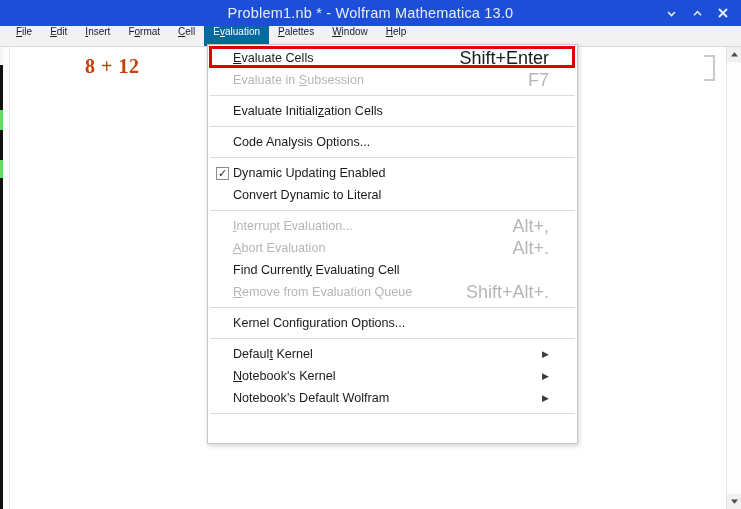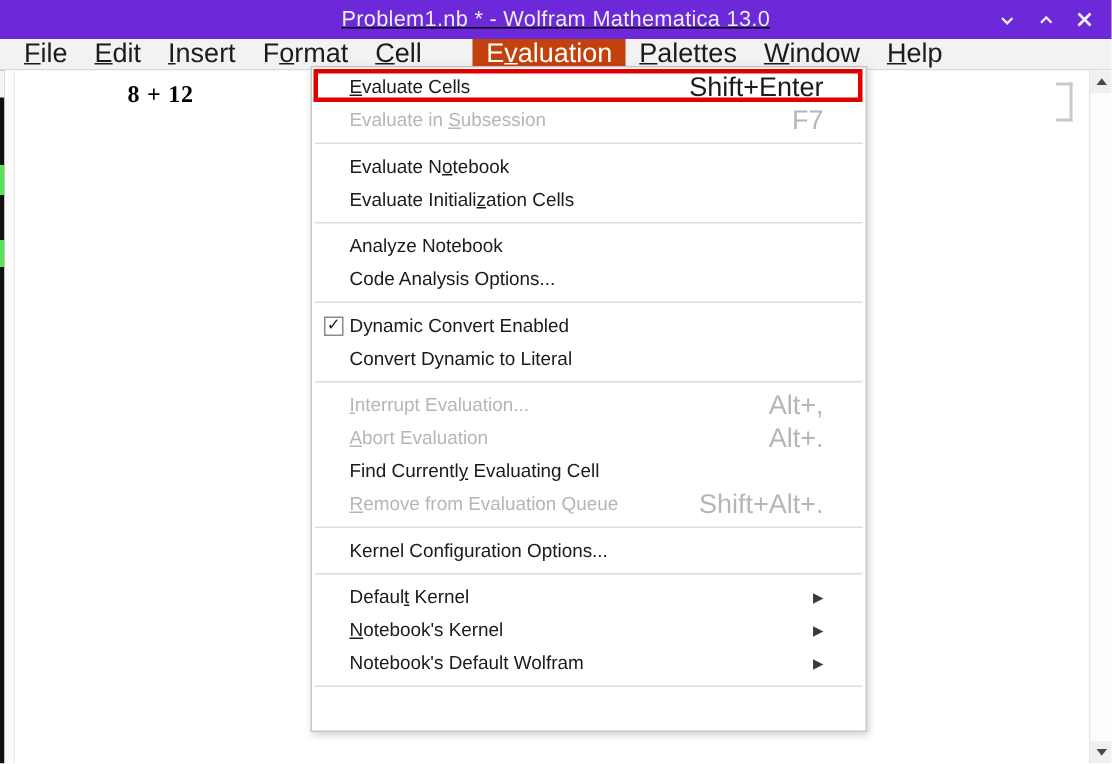--- a/index.html
+++ b/index.html
@@ -23,27 +23,26 @@
     width: 741px;
     height: 509px;
     background: #ffffff;
     display: flex;
     flex-direction: column;
   }
 
   
   #title-bar {
     height: 26px;
-    background: #6d28d9;
+    background: #1d4ed8;
     display: flex;
     align-items: center;
     justify-content: center;
     position: relative;
     flex: 0 0 auto;
-    text-decoration: underline;
   }
   #title-bar-text {
     color: #e8eef1;
     font-size: 14.5px;
     letter-spacing: .2px;
     white-space: nowrap;
   }
   #window-controls {
     position: absolute;
     right: 6px;
@@ -70,31 +69,30 @@
     background: #f2f2f2;
     border-bottom: 1px solid #dadada;
     display: flex;
     align-items: stretch;
     padding-left: 7px;
     flex: 0 0 auto;
     box-sizing: border-box;
   }
   .menubar-item {
     display: flex;
-    align-items: flex-end;
+    align-items: flex-start;
     padding: 0 9px;
-    font-size: 18px;
+    font-size: 10px;
     color: #1b1b1b;
     cursor: default;
     white-space: nowrap;
   }
   .menubar-item.active {
-    background: #c2410c;
+    background: #0369a1;
     color: #ffffff;
-    margin-left: 25px;
   }
   .mn { text-decoration: underline; text-underline-offset: 1px; }
 
   
   #notebook-area {
     position: relative;
     flex: 1 1 auto;
     background: #ffffff;
     overflow: hidden;
   }
@@ -114,22 +112,22 @@
     background: #fdfdfd;
     border-right: 1px solid #ebebeb;
   }
 
   #cell-content {
     position: absolute;
     left: 85px;
     top: 8px;
     font-family: "Liberation Serif", serif;
     font-weight: bold;
-    font-size: 16px;
-    color: #000000;
+    font-size: 20px;
+    color: #c2410c;
     letter-spacing: .5px;
   }
 
   
   #cell-bracket {
     position: absolute;
     right: 26px;
     top: 8px;
     width: 11px;
     height: 26px;
@@ -328,36 +326,30 @@
         <div class="menu-row">
           <span class="label"><span class="mn">E</span>valuate Cells</span>
           <span class="accel">Shift+Enter</span>
         </div>
         <div class="menu-row disabled">
           <span class="label">Evaluate in <span class="mn">S</span>ubsession</span>
           <span class="accel">F7</span>
         </div>
         <div class="menu-sep"></div>
         <div class="menu-row">
-          <span class="label">Evaluate N<span class="mn">o</span>tebook</span>
-        </div>
-        <div class="menu-row">
           <span class="label">Evaluate Initiali<span class="mn">z</span>ation Cells</span>
         </div>
         <div class="menu-sep"></div>
         <div class="menu-row">
-          <span class="label">Analyze Notebook</span>
-        </div>
-        <div class="menu-row">
           <span class="label">Code Analysis Options...</span>
         </div>
         <div class="menu-sep"></div>
         <div class="menu-row">
           <span class="checkmark">✓</span>
-          <span class="label">Dynamic Convert Enabled</span>
+          <span class="label">Dynamic Updating Enabled</span>
         </div>
         <div class="menu-row">
           <span class="label">Convert Dynamic to Literal</span>
         </div>
         <div class="menu-sep"></div>
         <div class="menu-row disabled">
           <span class="label"><span class="mn">I</span>nterrupt Evaluation...</span>
           <span class="accel">Alt+,</span>
         </div>
         <div class="menu-row disabled">

